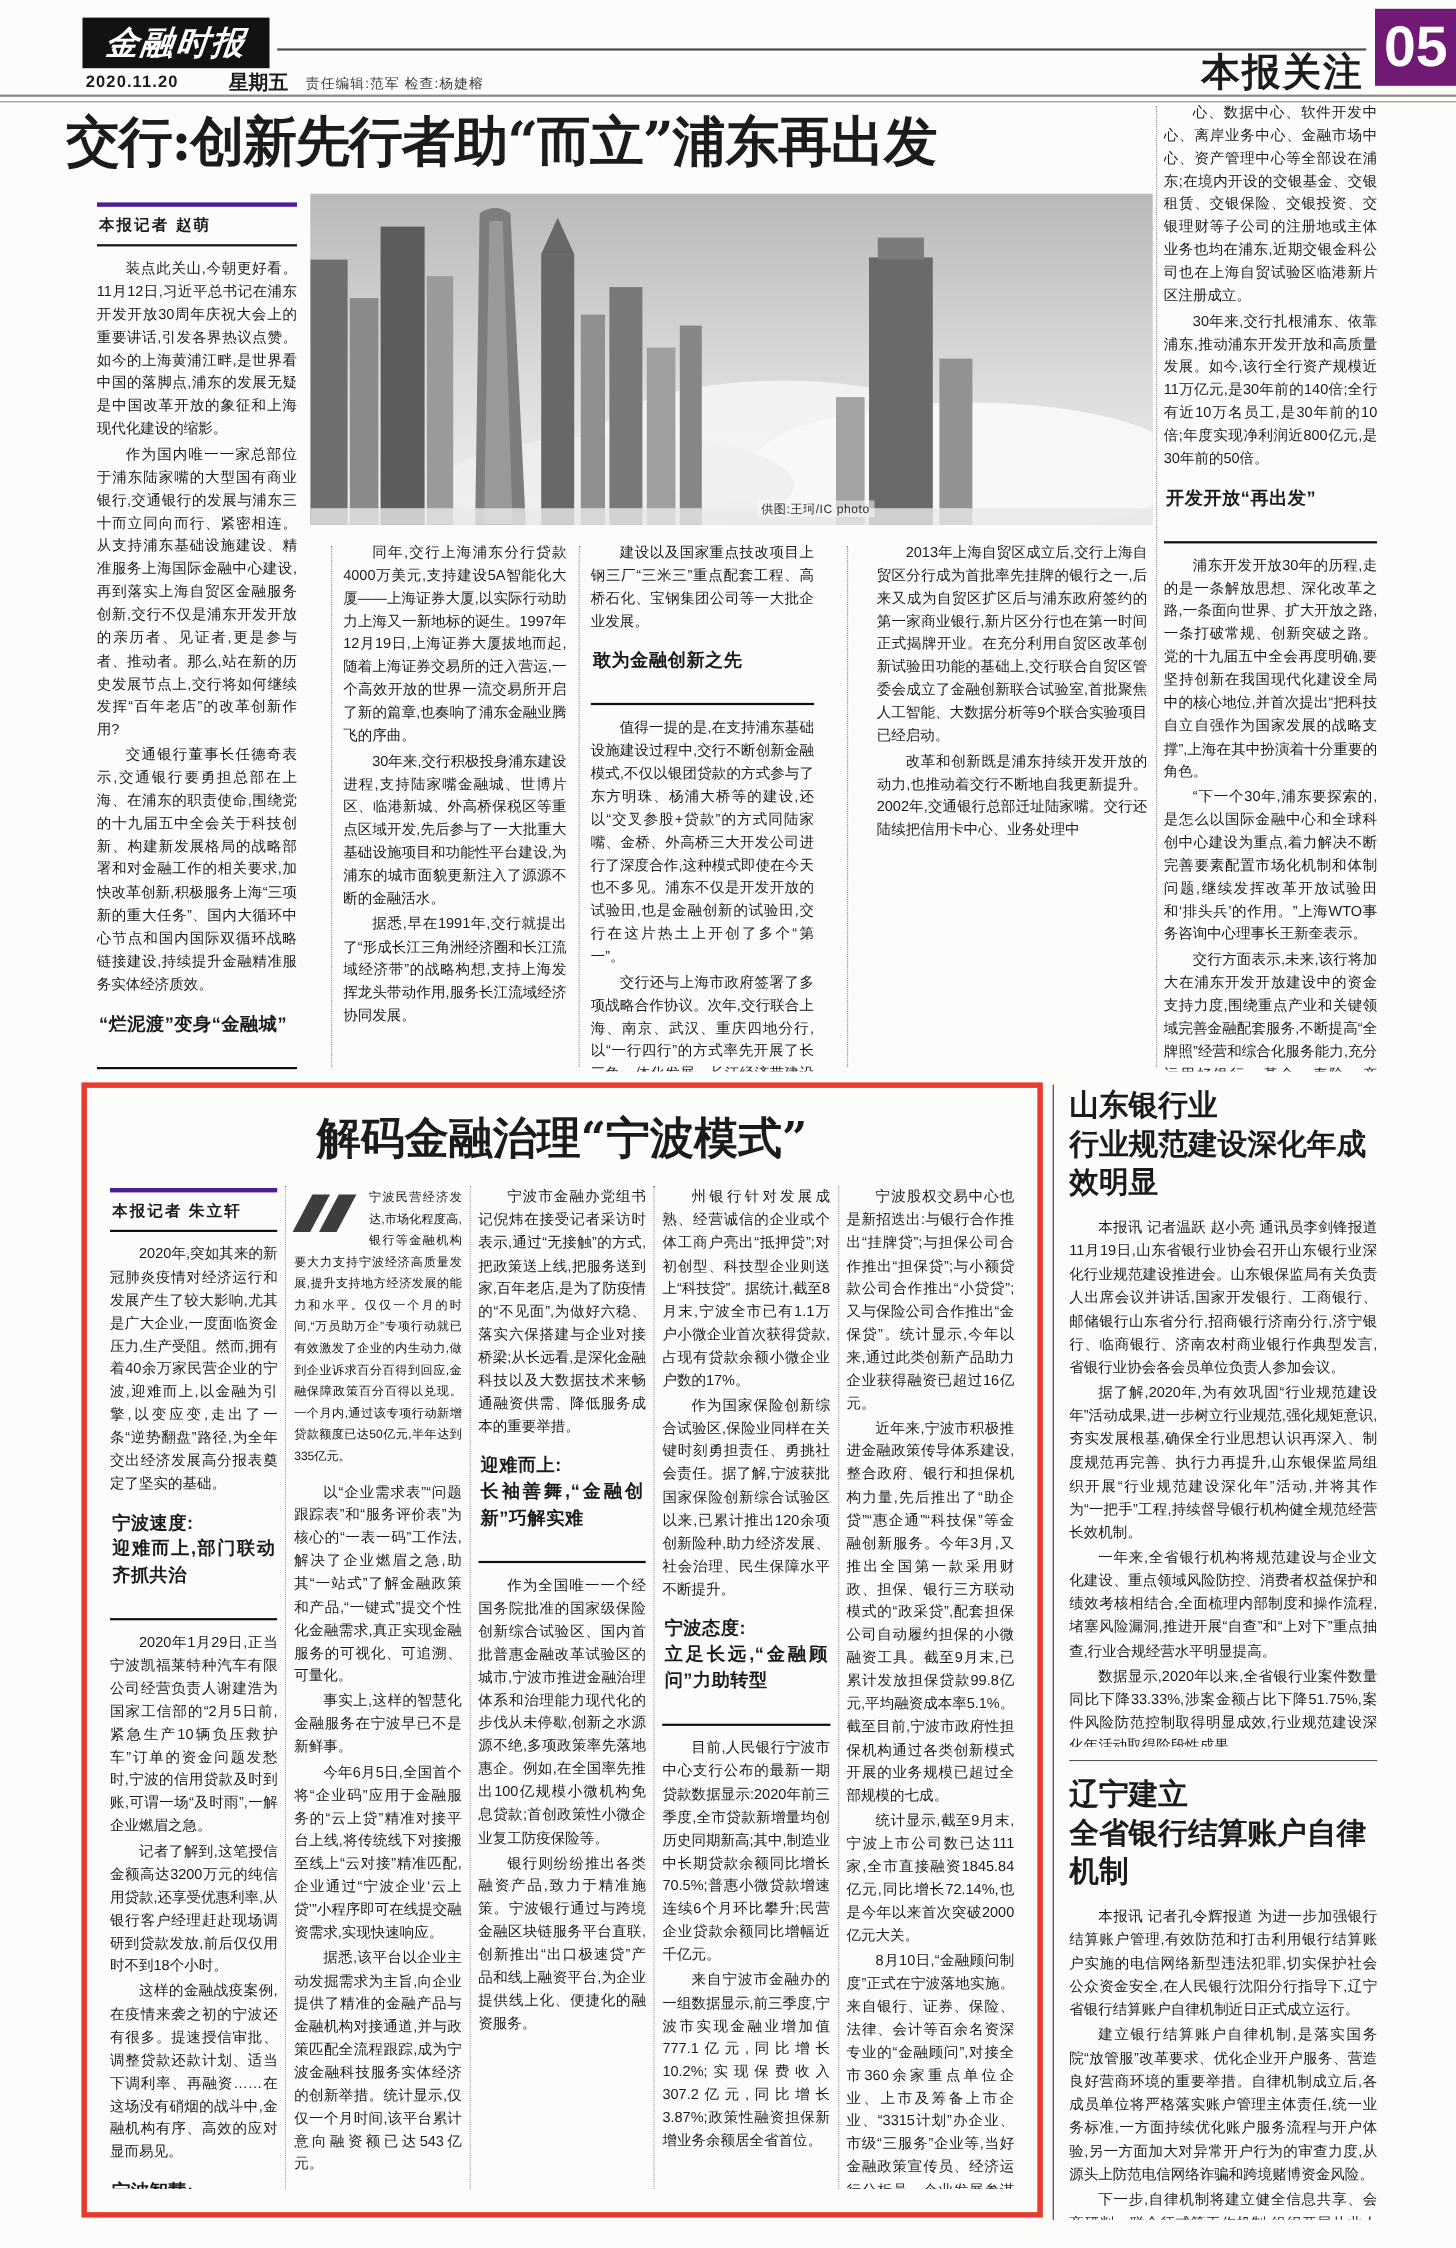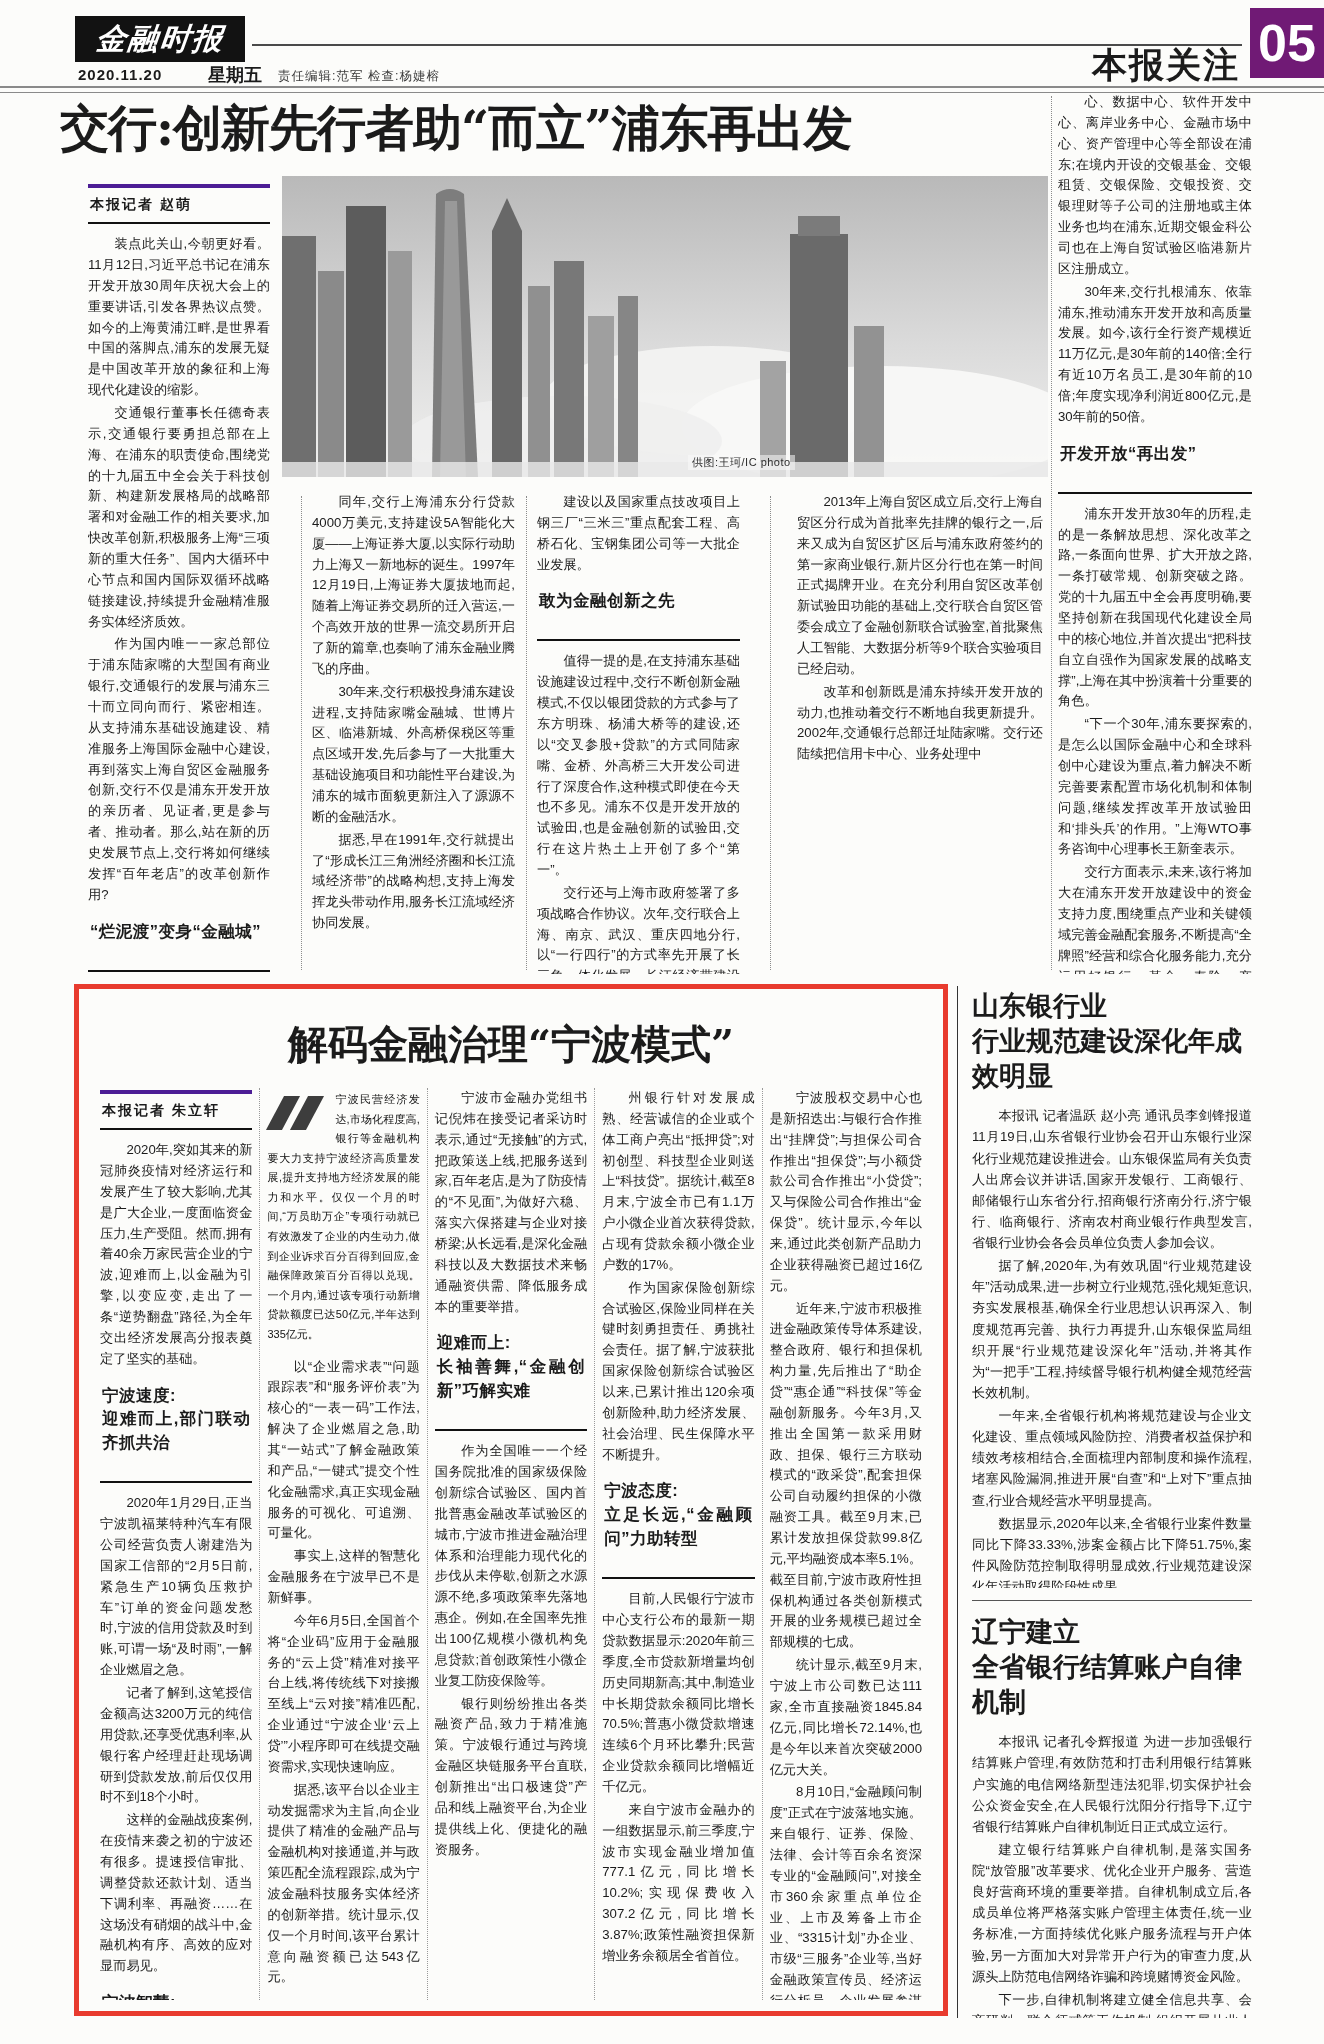--- a/index.html
+++ b/index.html
@@ -33,21 +33,21 @@
   .para{margin:0 0 2px;text-indent:2em;}
   .byline{font-size:14px;font-weight:bold;padding:5px 2px 7px;margin:2px 0 10px;
           border-top:4px solid #4c1d95;border-bottom:2.5px solid #111;letter-spacing:2px;}
   .subhead{font-weight:bold;font-size:16.5px;line-height:1.45;border-bottom:2.5px solid #111;
            padding:12px 2px 26px;margin:0 0 10px;letter-spacing:.5px;}
   .vdiv{position:absolute;width:0;border-left:1px dotted #8b8b8b;}
   
   .redbox{position:absolute;left:74px;top:984px;width:874px;height:1032px;box-sizing:border-box;
           border:5px solid #e83b2e;padding:8px 14px 10px;}
   .nb-headline{text-align:center;font-family:"DejaVu Serif","Liberation Serif",serif;
-               font-weight:900;font-size:40px;margin:20px 0 16px;letter-spacing:0;}
+               font-weight:900;font-size:40px;margin:10px 0 16px;letter-spacing:0;}
   .nb-cols{display:flex;gap:0;height:912px;overflow:hidden;}
   .nbcol{flex:1 1 0;overflow:hidden;font-size:13.2px;line-height:1.58;text-align:justify;padding:0 7px;}
   .nbcol + .nbcol{border-left:1px dotted #999;}
   .pullquote{font-size:11px;line-height:1.78;text-align:justify;margin:2px 0 12px;color:#111;}
   .qmark{float:left;width:58px;height:34px;margin:6px 10px 0 0;position:relative;}
   .qmark::before,.qmark::after{content:"";position:absolute;top:0;width:16px;height:34px;
         background:#3d3d3d;transform:skewX(-28deg);}
   .qmark::before{left:8px;} .qmark::after{left:32px;}
   
   .rail-rule{position:absolute;left:957px;top:986px;height:1032px;border-left:1.5px solid #333;}
@@ -111,22 +111,22 @@
       <rect x="478" y="185" width="26" height="116" fill="#a3a3a3"></rect>
 
       <rect x="0" y="286" width="766" height="15" fill="#e9e9e8" opacity=".8"></rect>
     </svg>
     <div class="photo-caption">供图:王珂/IC photo</div>
   </div>
 
   <div class="col" style="left:88px;top:182px;width:182px;height:792px;">
       <div class="byline">本报记者 赵萌</div>
       <p class="para">装点此关山,今朝更好看。11月12日,习近平总书记在浦东开发开放30周年庆祝大会上的重要讲话,引发各界热议点赞。如今的上海黄浦江畔,是世界看中国的落脚点,浦东的发展无疑是中国改革开放的象征和上海现代化建设的缩影。</p>
+      <p class="para">作为国内唯一一家总部位于浦东陆家嘴的大型国有商业银行,交通银行的发展与浦东三十而立同向而行、紧密相连。从支持浦东基础设施建设、精准服务上海国际金融中心建设,再到落实上海自贸区金融服务创新,交行不仅是浦东开发开放的亲历者、见证者,更是参与者、推动者。那么,站在新的历史发展节点上,交行将如何继续发挥“百年老店”的改革创新作用?</p>
       <p class="para">交通银行董事长任德奇表示,交通银行要勇担总部在上海、在浦东的职责使命,围绕党的十九届五中全会关于科技创新、构建新发展格局的战略部署和对金融工作的相关要求,加快改革创新,积极服务上海“三项新的重大任务”、国内大循环中心节点和国内国际双循环战略链接建设,持续提升金融精准服务实体经济质效。</p>
-      <p class="para">作为国内唯一一家总部位于浦东陆家嘴的大型国有商业银行,交通银行的发展与浦东三十而立同向而行、紧密相连。从支持浦东基础设施建设、精准服务上海国际金融中心建设,再到落实上海自贸区金融服务创新,交行不仅是浦东开发开放的亲历者、见证者,更是参与者、推动者。那么,站在新的历史发展节点上,交行将如何继续发挥“百年老店”的改革创新作用?</p>
       <div class="subhead">
         <div>“烂泥渡”变身“金融城”</div>
       </div>
       <p class="para">“宁愿浦西一张床,不要浦东一套房”。30年前的浦东,阡陌纵横、棚户低矮、交通不便,是上海人口中的“烂泥渡”;30年后的浦东,高楼大厦林立,一跃成为中国对外开放的“名片”之一。今年,浦东迎来开发开放30周年,同时,向“经济总量突破2万亿元”的目标发起冲刺。</p>
     </div>
   <div class="col" style="left:312px;top:492px;width:203px;height:482px;">
       <p class="para">同年,交行上海浦东分行贷款4000万美元,支持建设5A智能化大厦——上海证券大厦,以实际行动助力上海又一新地标的诞生。1997年12月19日,上海证券大厦拔地而起,随着上海证券交易所的迁入营运,一个高效开放的世界一流交易所开启了新的篇章,也奏响了浦东金融业腾飞的序曲。</p>
       <p class="para">30年来,交行积极投身浦东建设进程,支持陆家嘴金融城、世博片区、临港新城、外高桥保税区等重点区域开发,先后参与了一大批重大基础设施项目和功能性平台建设,为浦东的城市面貌更新注入了源源不断的金融活水。</p>
       <p class="para">据悉,早在1991年,交行就提出了“形成长江三角洲经济圈和长江流域经济带”的战略构想,支持上海发挥龙头带动作用,服务长江流域经济协同发展。</p>
     </div>

